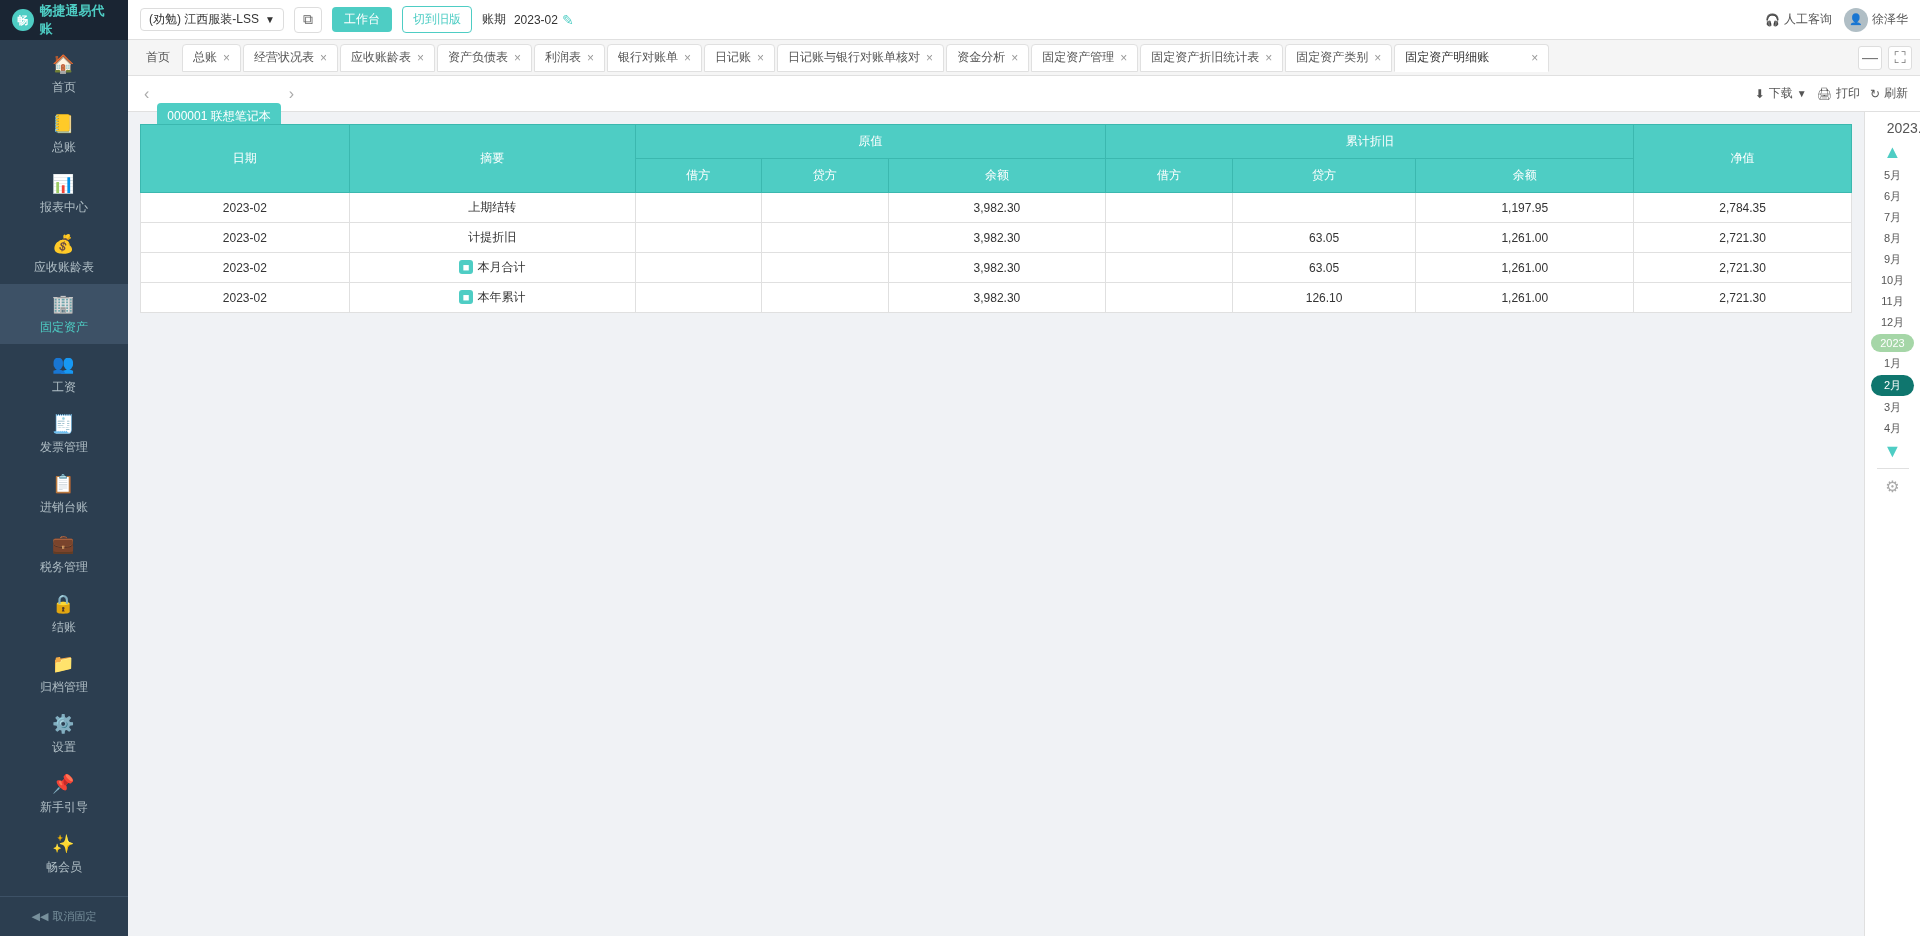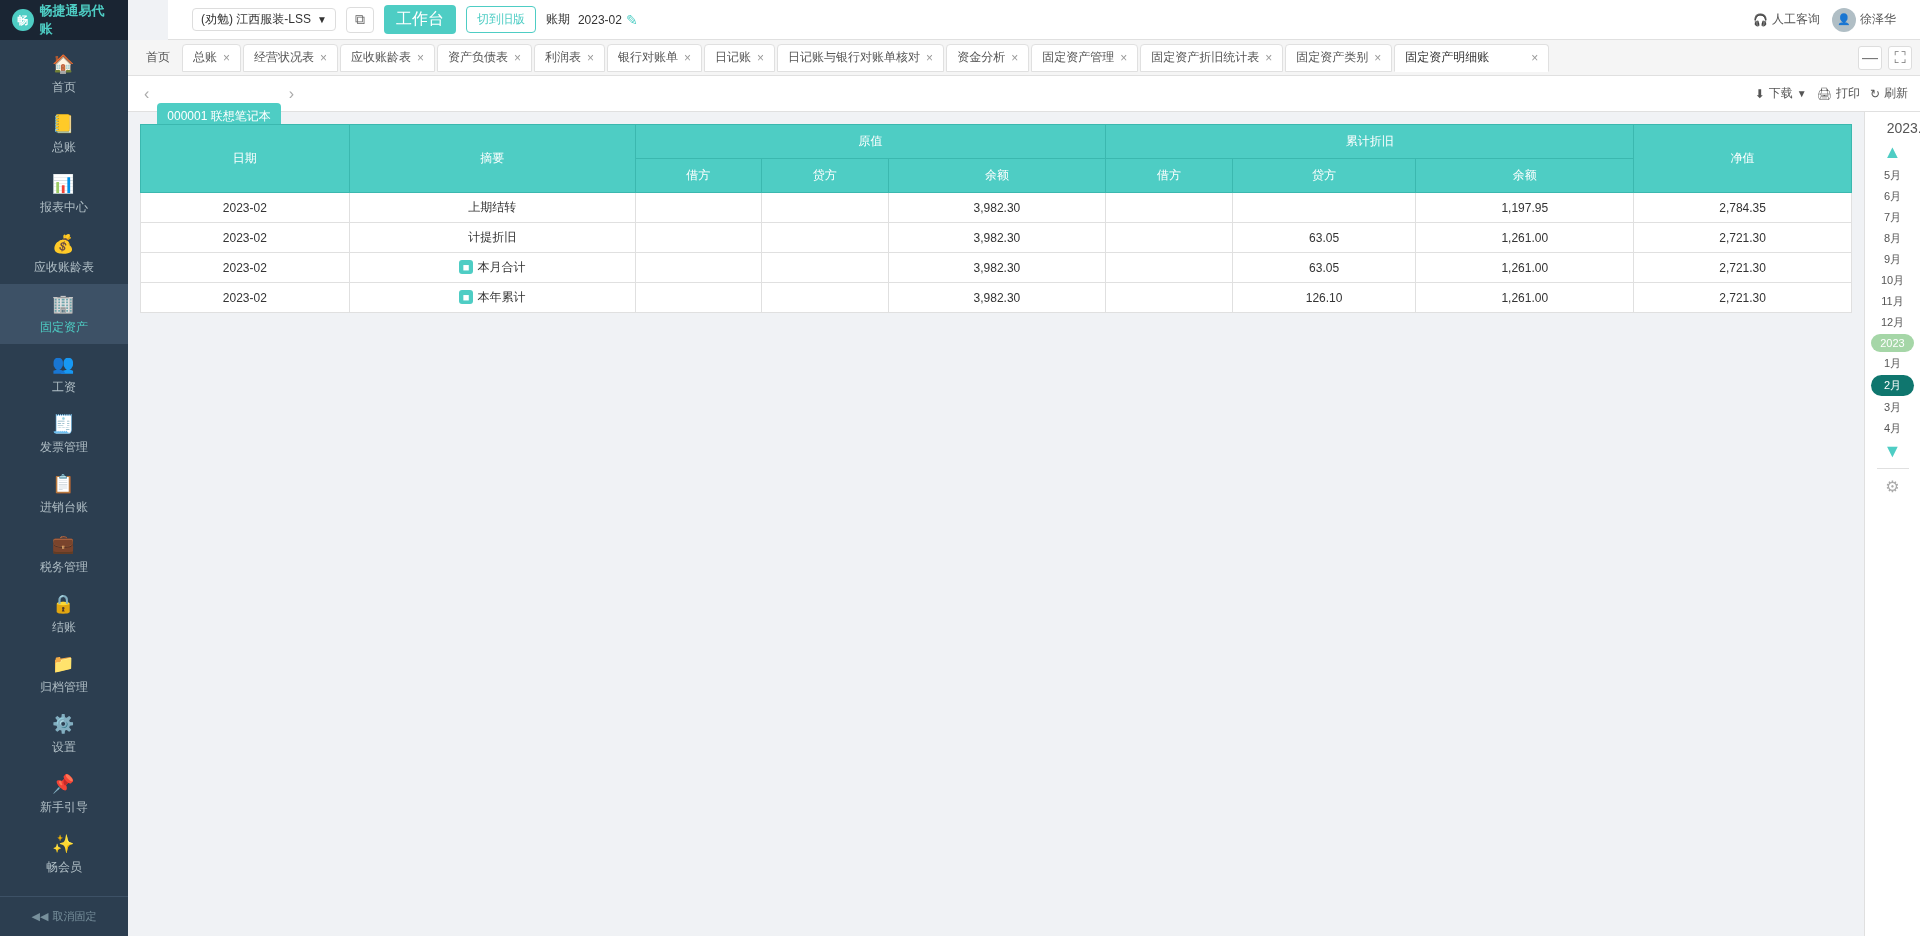--- a/index.html
+++ b/index.html
@@ -48,34 +48,34 @@
       font-size: 11px; color: #78909c; cursor: pointer; border-top: 1px solid #3d5166;
       gap: 4px;
     }
 
     
     .main { flex: 1; display: flex; flex-direction: column; height: 936px; overflow: hidden; }
 
     
     .topbar {
       height: 40px; background: #fff; display: flex; align-items: center;
-      padding: 0 24px; border-bottom: 1px solid #e0e0e0; gap: 10px; flex-shrink: 0; margin-left: 40px;
+      padding: 0 12px; border-bottom: 1px solid #e0e0e0; gap: 10px; flex-shrink: 0;
     }
     .topbar-company {
       display: flex; align-items: center; gap: 6px; font-size: 12px; color: #333;
       border: 1px solid #ddd; border-radius: 4px; padding: 2px 8px; cursor: pointer;
     }
     .topbar-copy-btn {
       width: 28px; height: 26px; border: 1px solid #ddd; border-radius: 4px;
       display: flex; align-items: center; justify-content: center; cursor: pointer;
       font-size: 14px; color: #666;
     }
     .topbar-workbench {
       background: #4ecdc4; color: #fff; border: none; border-radius: 4px;
-      padding: 4px 12px; font-size: 16px; cursor: pointer;
+      padding: 4px 12px; font-size: 12px; cursor: pointer;
     }
     .topbar-switch-btn {
       border: 1px solid #4ecdc4; color: #4ecdc4; background: #fff;
       border-radius: 4px; padding: 4px 10px; font-size: 12px; cursor: pointer;
     }
     .topbar-period {
       font-size: 12px; color: #333; display: flex; align-items: center; gap: 4px;
     }
     .topbar-period-edit { color: #4ecdc4; cursor: pointer; font-size: 14px; }
     .topbar-right {

